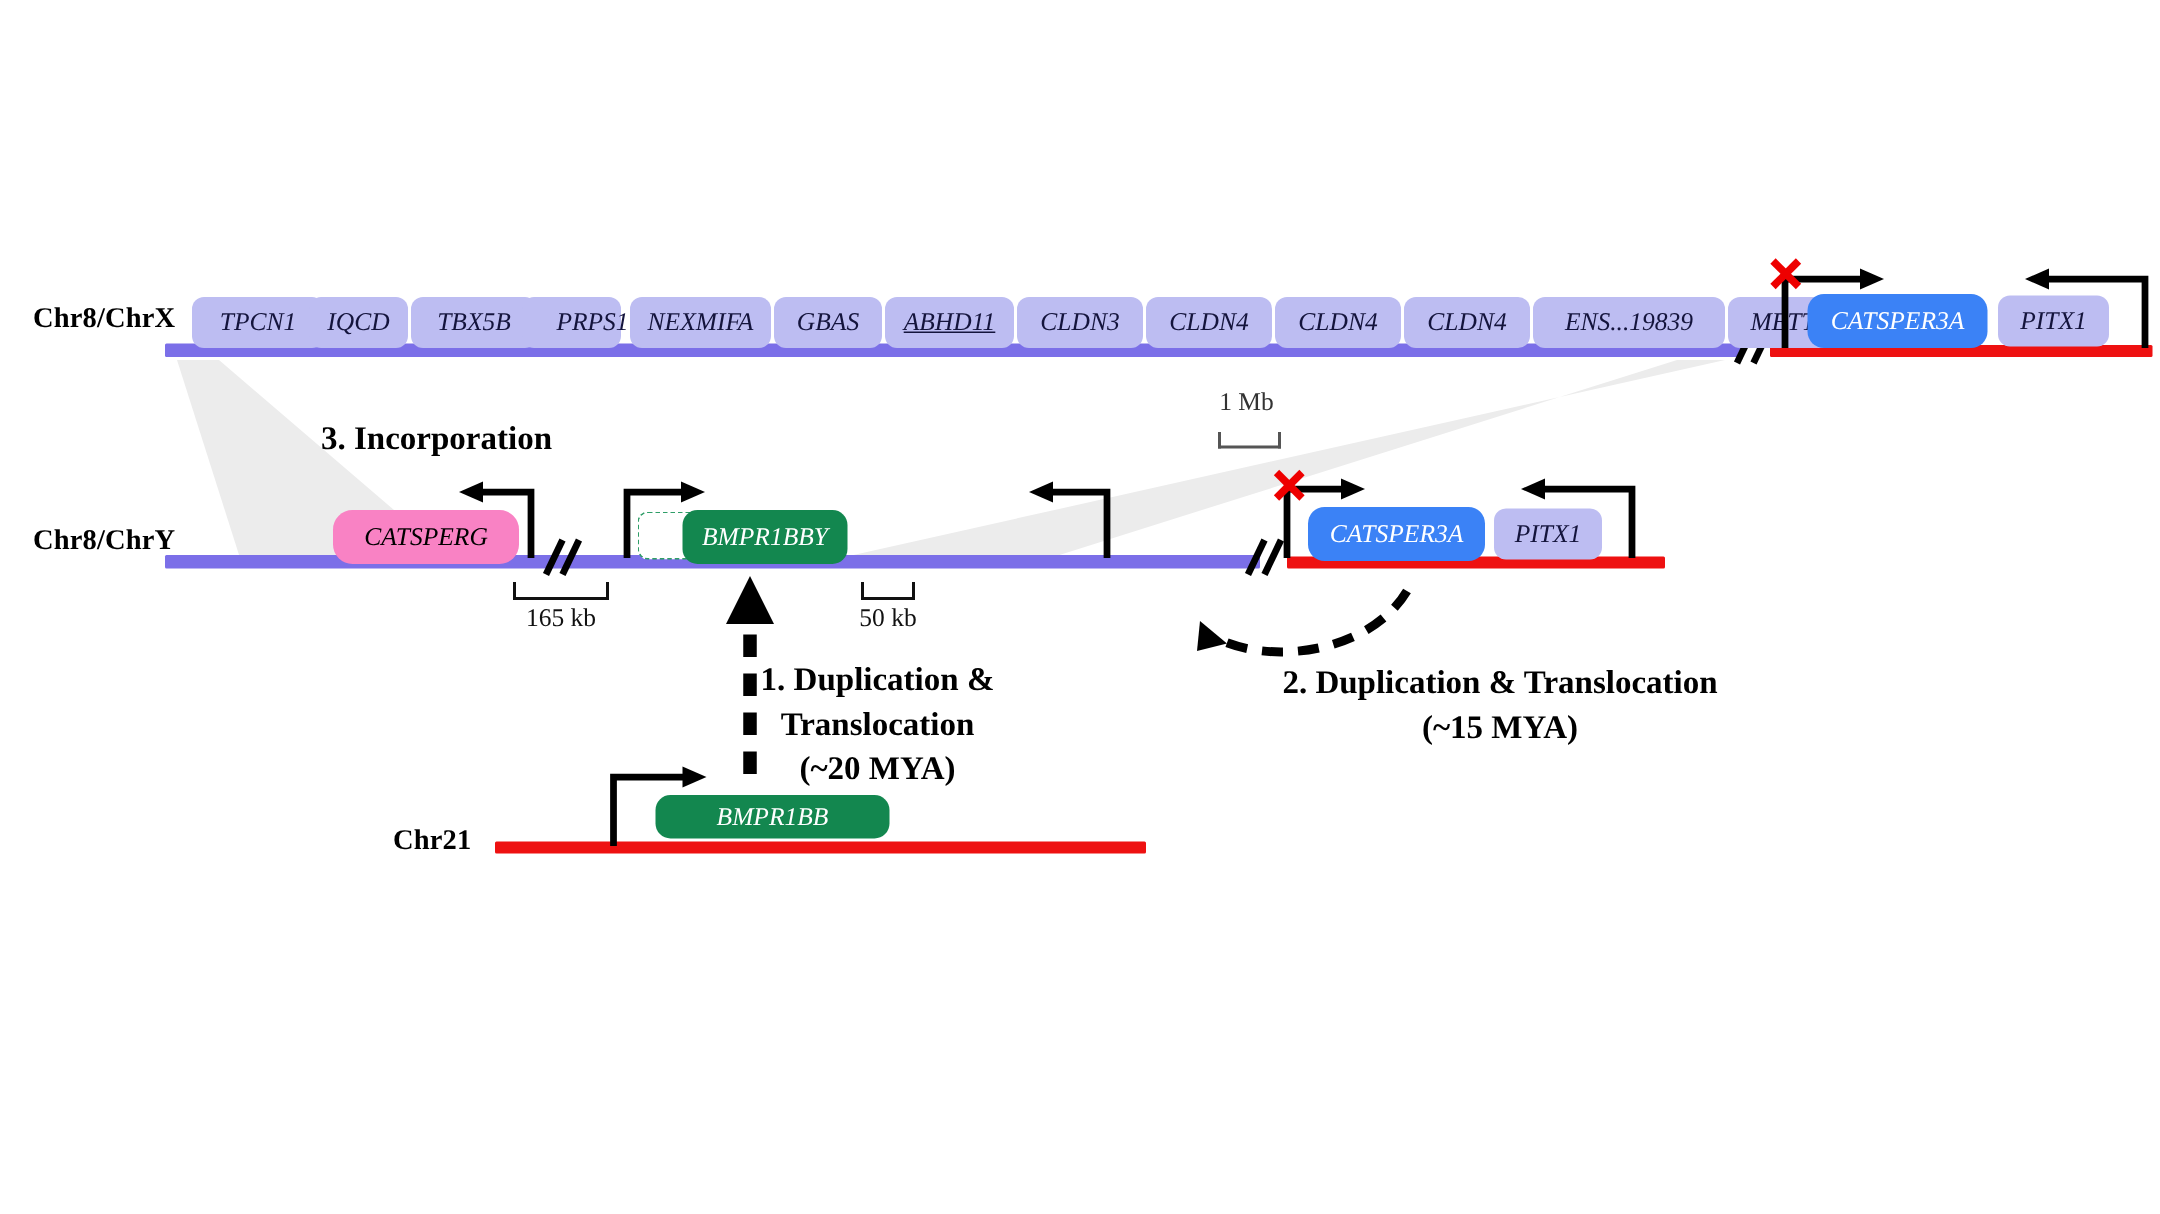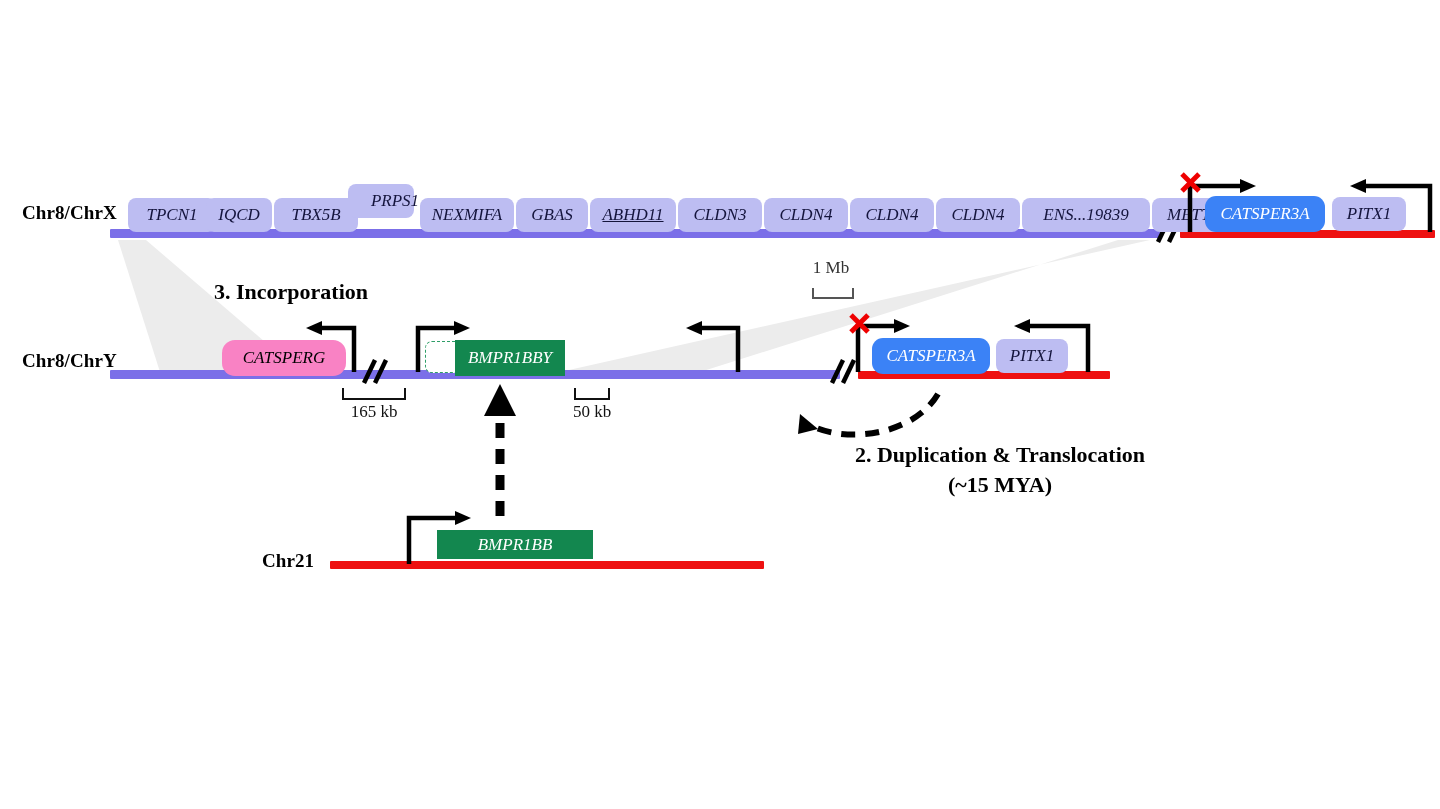--- a/index.html
+++ b/index.html
@@ -67,21 +67,21 @@
   .gene-pink-light {
     background: #F982C4;
     color: #000000;
     font-size: 17px;
     border-radius: 13px;
   }
   .gene-green {
     background: #13874F;
     color: #ffffff;
     font-size: 17px;
-    border-radius: 0;
+    border-radius: 10px;
     text-align: right;
   }
   .gene-ghost {
     background: #ffffff;
     border: 1.6px dashed #2f9e68;
     border-radius: 7px;
   }
 
   
   .note {
@@ -134,21 +134,21 @@
   <div class="abs chrline-red" style="left:1180px; top:230px; width:255px;"></div>
 
   <svg class="abs" style="left:1152px; top:216px;" width="34" height="30">
     <line x1="6" y1="26" x2="17" y2="3" stroke="#000" stroke-width="4.5"></line>
     <line x1="17" y1="26" x2="28" y2="3" stroke="#000" stroke-width="4.5"></line>
   </svg>
 
   <div class="gene gene-blue" style="left:128px; top:198px; width:88px;  height:34px;">TPCN1</div>
   <div class="gene gene-blue" style="left:206px; top:198px; width:66px;  height:34px;">IQCD</div>
   <div class="gene gene-blue" style="left:274px; top:198px; width:84px;  height:34px;">TBX5B</div>
-  <div class="gene gene-blue" style="left:348px; top:184px; width:66px;  height:34px;padding-left:28px;">PRPS1</div>
+  <div class="gene gene-blue" style="left:348px; top:198px; width:66px;  height:34px;padding-left:28px;">PRPS1</div>
   <div class="gene gene-blue" style="left:420px; top:198px; width:94px;  height:34px;">NEXMIFA</div>
   <div class="gene gene-blue" style="left:516px; top:198px; width:72px;  height:34px;">GBAS</div>
   <div class="gene gene-blue" style="left:590px; top:198px; width:86px;  height:34px;text-decoration:underline;">ABHD11</div>
   <div class="gene gene-blue" style="left:678px; top:198px; width:84px;  height:34px;">CLDN3</div>
   <div class="gene gene-blue" style="left:764px; top:198px; width:84px;  height:34px;">CLDN4</div>
   <div class="gene gene-blue" style="left:850px; top:198px; width:84px;  height:34px;">CLDN4</div>
   <div class="gene gene-blue" style="left:936px; top:198px; width:84px;  height:34px;">CLDN4</div>
   <div class="gene gene-blue" style="left:1022px; top:198px; width:128px; height:34px;">ENS...19839</div>
   <div class="gene gene-blue" style="left:1152px; top:198px; width:100px; height:34px;">METTL27</div>
 
@@ -234,20 +234,23 @@
   <div class="abs bracket" style="left:342px; top:388px; width:64px; height:12px;"></div>
   <div class="abs scale-label" style="left:324px; top:402px; width:100px;">165 kb</div>
 
   <div class="abs bracket" style="left:574px; top:388px; width:36px; height:12px;"></div>
   <div class="abs scale-label" style="left:552px; top:402px; width:80px;">50 kb</div>
 
   <svg class="abs" style="left:478px; top:382px;" width="44" height="136">
     <line x1="22" y1="134" x2="22" y2="32" stroke="#000" stroke-width="9" stroke-dasharray="15,11"></line>
     <polygon points="22,2 6,34 38,34" fill="#000"></polygon>
   </svg>
+  <div class="abs note note-c" style="left:470px; top:438px; width:230px;">1. Duplication &amp;
+Translocation
+(~20 MYA)</div>
 
   <svg class="abs" style="left:700px; top:376px;" width="250" height="72">
     <path d="M238,18 C214,58 150,68 112,50" stroke="#000" stroke-width="6" fill="none" stroke-dasharray="14,10"></path>
     <polygon points="100,38 98,58 118,53" fill="#000"></polygon>
   </svg>
   <div class="abs note note-c" style="left:760px; top:440px; width:480px;">2. Duplication &amp; Translocation
 (~15 MYA)</div>
 
   <div class="abs note" style="left:214px; top:277px;">3. Incorporation</div>
 

